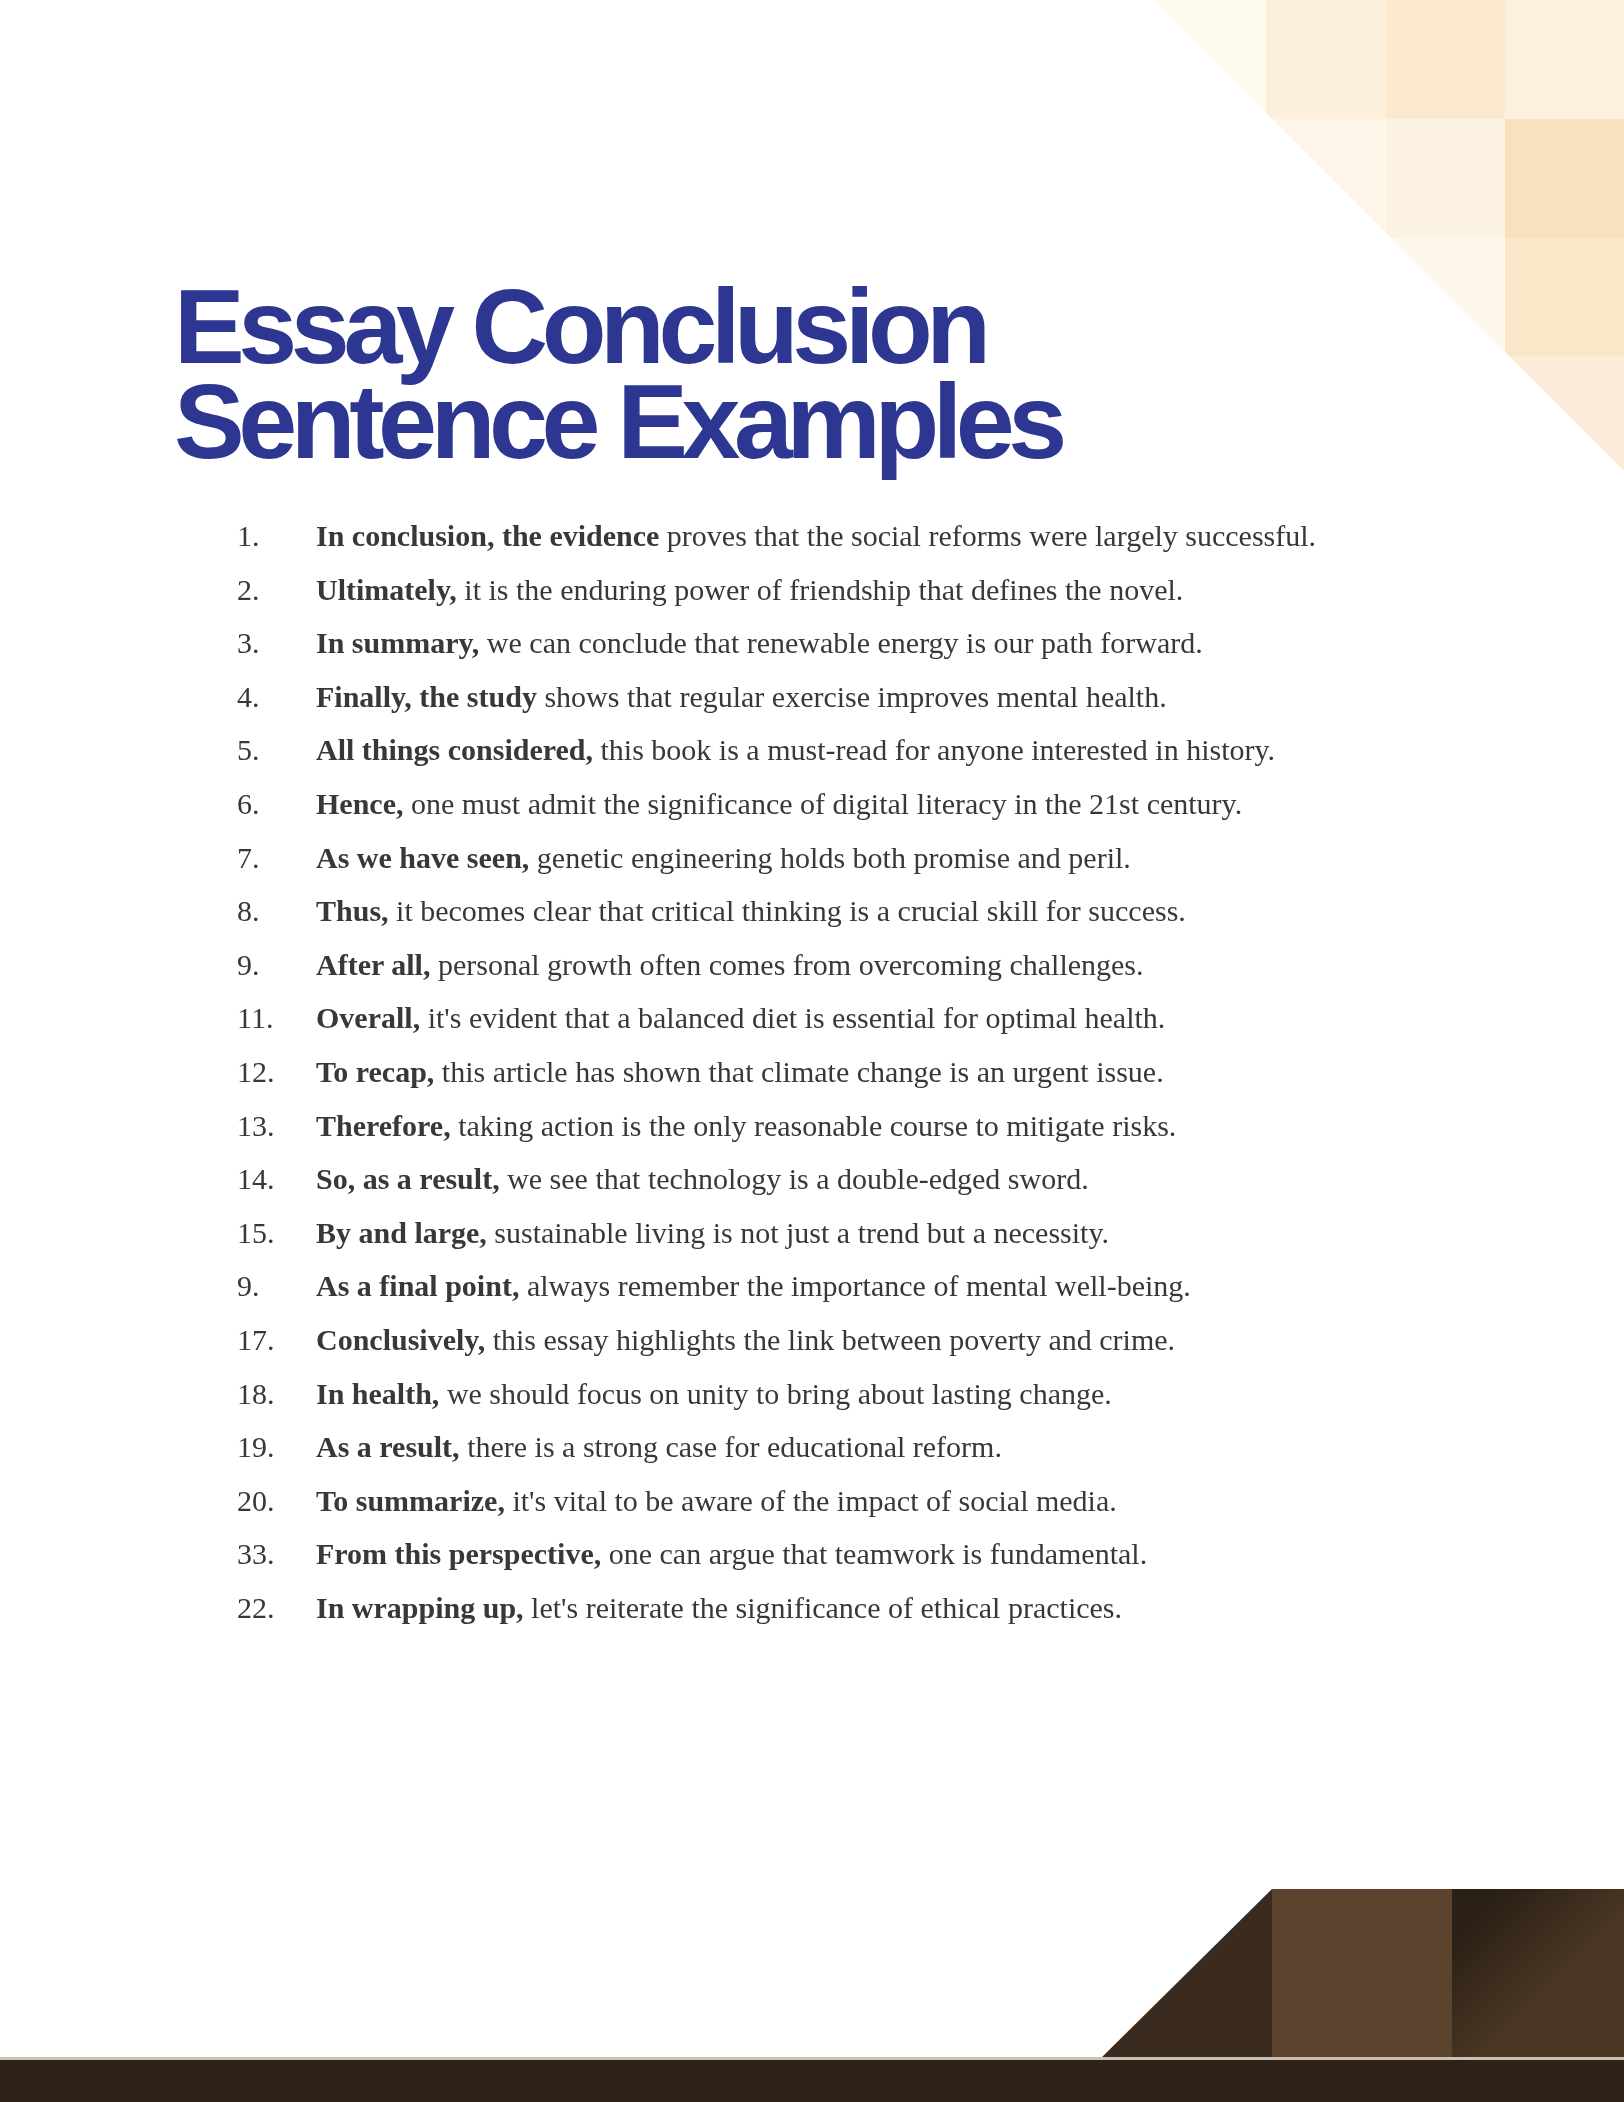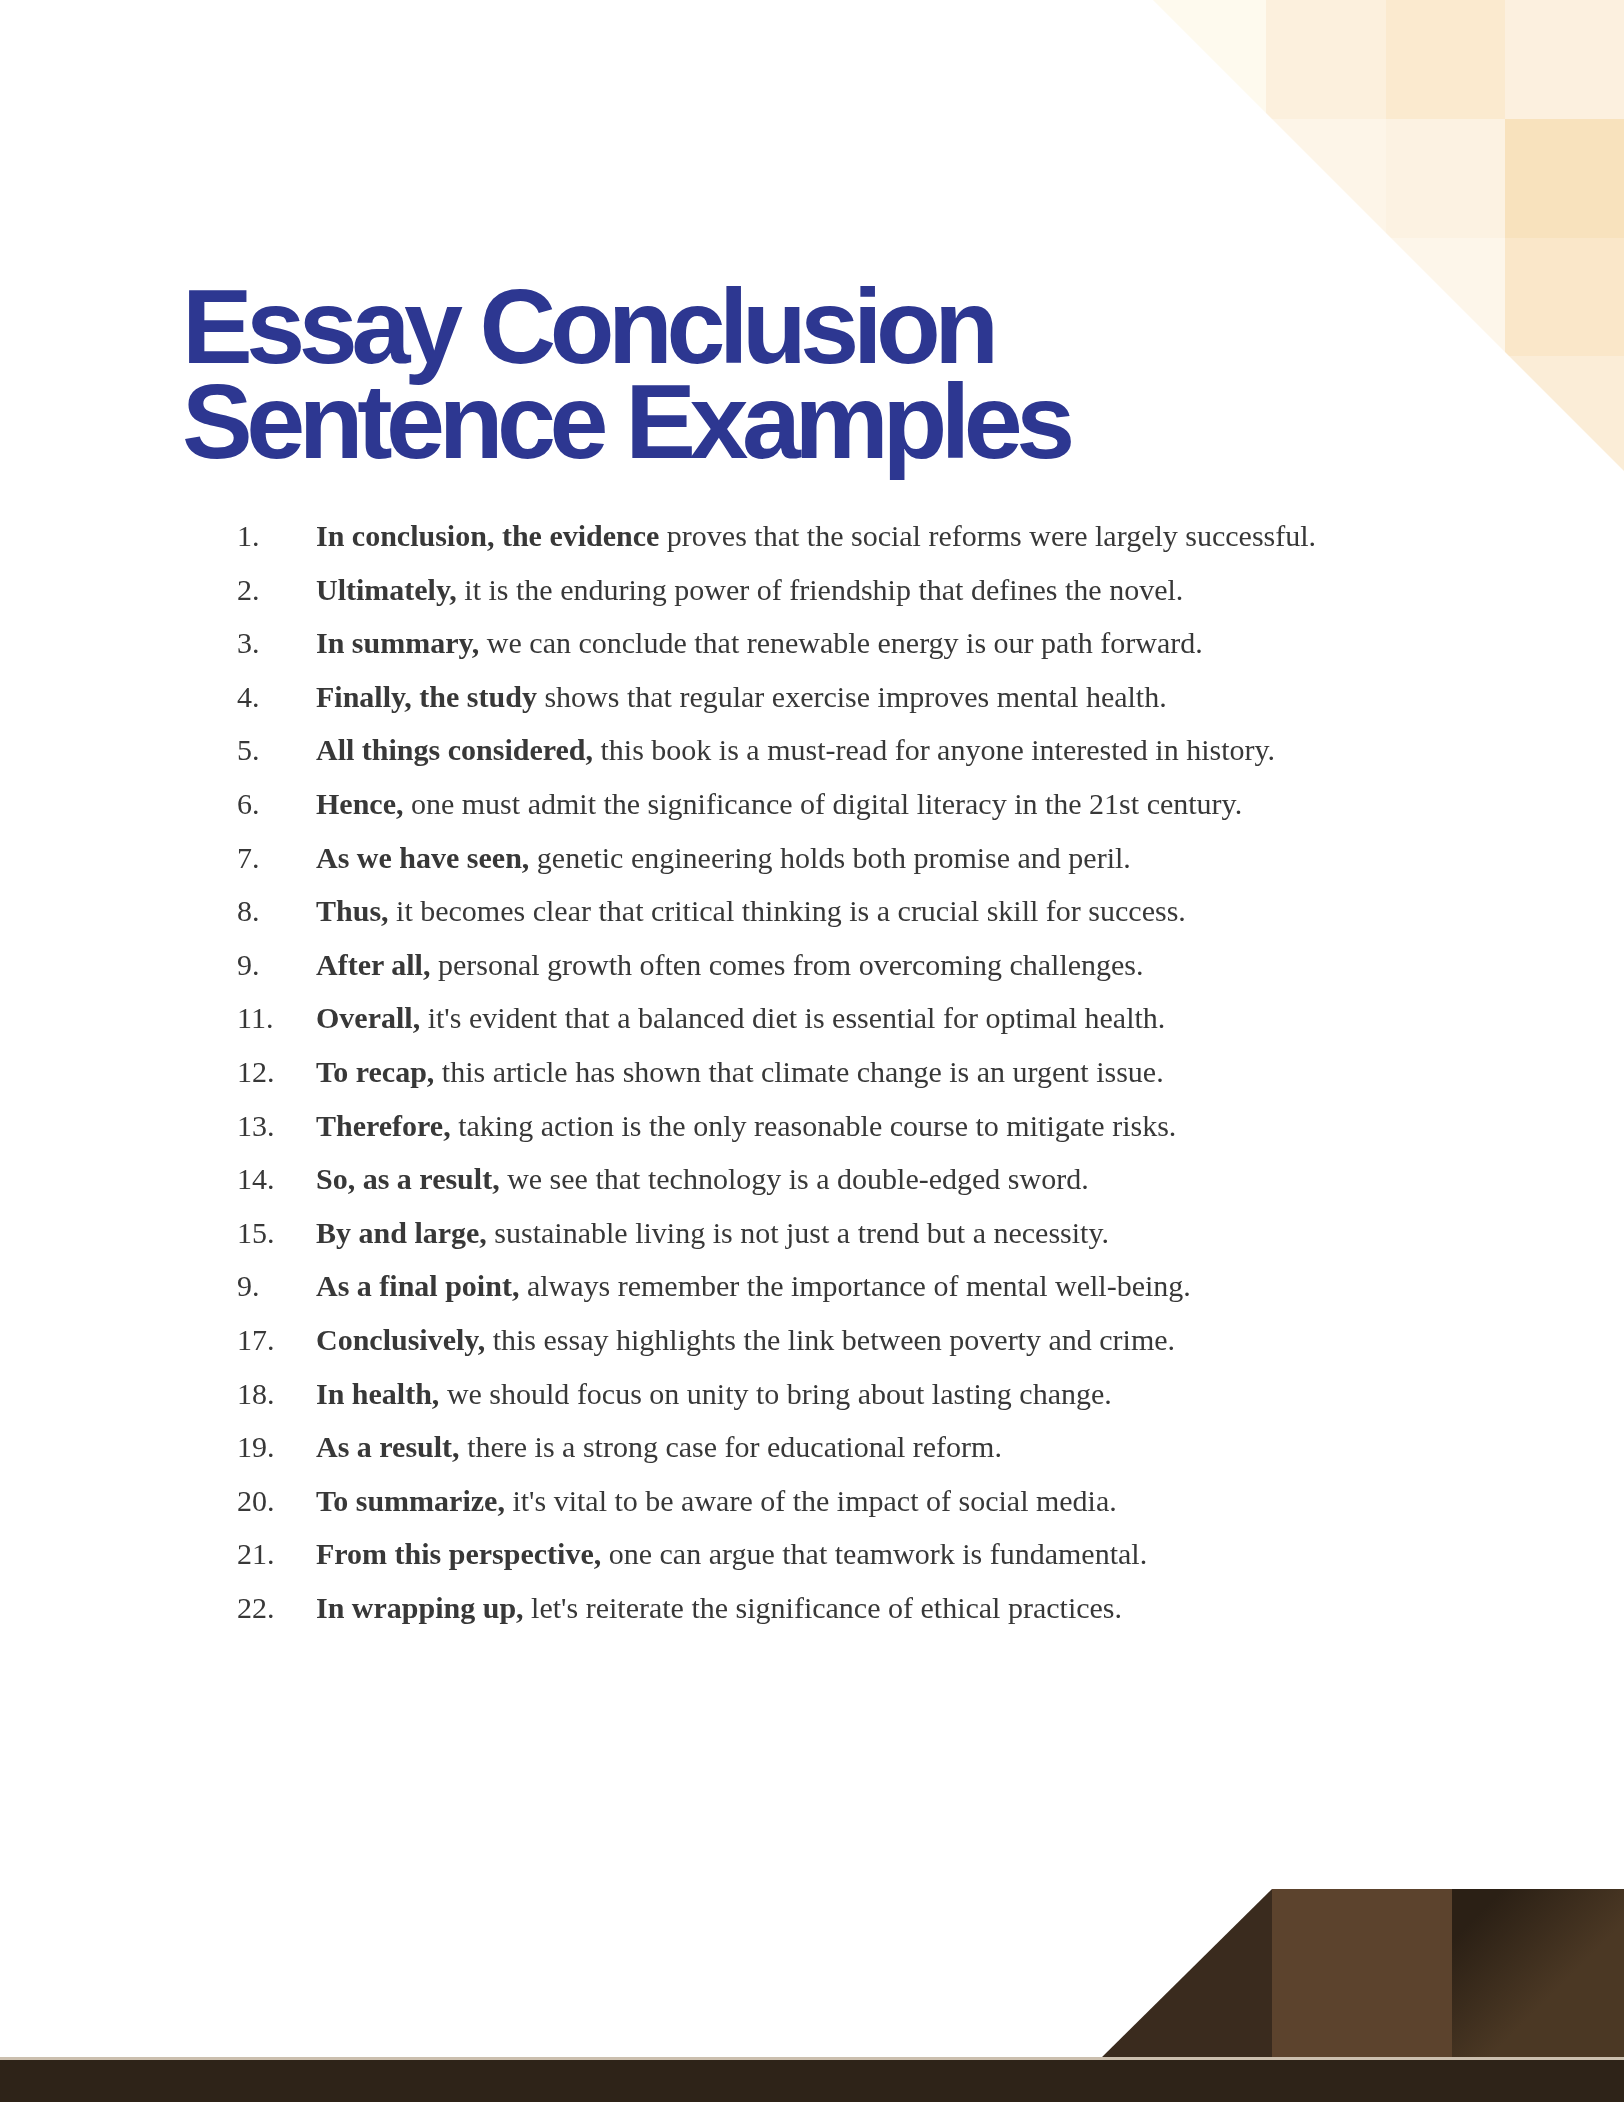--- a/index.html
+++ b/index.html
@@ -15,21 +15,21 @@
     position:absolute;top:0;right:0;
     width:477px;height:475px;
     display:grid;
     grid-template-columns:repeat(4,1fr);
     grid-template-rows:repeat(4,1fr);
     clip-path:polygon(6px 0px,477px 0px,477px 471px);
   }
   .corner-mosaic .cell{width:100%;height:100%;}
   
   .title{
-    position:absolute;left:182px;top:279px;
+    position:absolute;left:174px;top:279px;
     font-family:"Liberation Sans",sans-serif;
     font-weight:bold;
     font-size:106px;
     line-height:95px;
     letter-spacing:-6.4px;
     margin:0;
   }
   
   .list{
     position:absolute;left:237px;top:509px;
@@ -152,21 +152,21 @@
       </li>
       <li>
         <span class="num">19.</span>
         <span class="txt"><span class="b">As a result,</span> <span class="i">there is</span> <span>a strong case for educational reform.</span></span>
       </li>
       <li>
         <span class="num">20.</span>
         <span class="txt"><span class="b">To summarize,</span> <span class="i">it's vital</span> <span>to be aware of the impact of social media.</span></span>
       </li>
       <li>
-        <span class="num">21.</span>
+        <span class="num">33.</span>
         <span class="txt"><span class="b">From this perspective,</span> <span class="i">one can</span> <span>argue that teamwork is fundamental.</span></span>
       </li>
       <li>
         <span class="num">22.</span>
         <span class="txt"><span class="b">In wrapping up,</span> <span class="i">let's reiterate</span> <span>the significance of ethical practices.</span></span>
       </li>
     </ol>
 
   <div class="decor-ramp" style="background: rgb(58, 43, 30);"></div>
   <div class="decor-block-mid" style="background: rgb(92, 67, 45);"></div>

